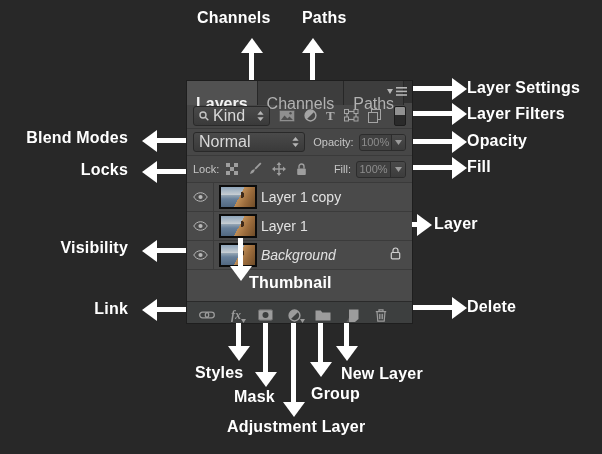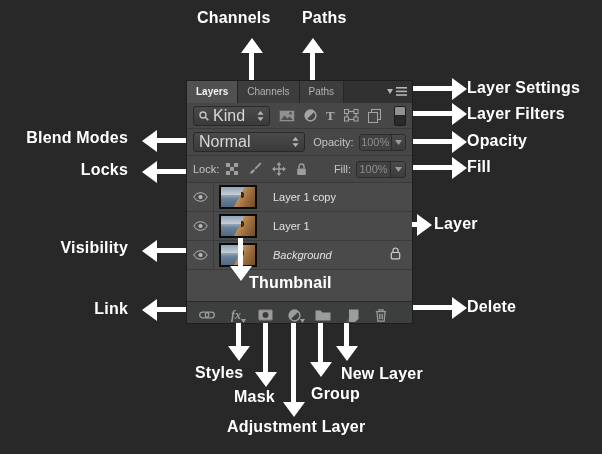--- a/index.html
+++ b/index.html
@@ -5,21 +5,21 @@
   * { box-sizing: border-box; margin: 0; padding: 0; }
   html,body { background:#282828; }
   .stage { position:relative; width:602px; height:454px; background:#282828;
            font-family:"Liberation Sans",sans-serif; overflow:hidden; }
 
   
   .panel { position:absolute; left:186px; top:80px; width:227px; height:244px;
            background:#474747; border:1px solid #1e1e1e; z-index:1; }
 
   .tabbar { height:22px; background:#313131; display:flex; align-items:stretch; }
-  .tab { font-size:10px; line-height:21px; padding:0 9px; color:#b2b2b2;
+  .tab { font-size:16px; line-height:21px; padding:12px 9px; color:#b2b2b2;
          background:#3d3d3d; border-right:1px solid #272727; cursor:default; }
   .tab.active { background:#515151; color:#f2f2f2; font-weight:bold; }
   .tab-rest { flex:1; position:relative; }
   .panel-menu { position:absolute; right:5px; top:6px; display:flex; align-items:center; gap:3px; }
 
   .row { display:flex; align-items:center; padding:0 6px; border-bottom:1px solid #3a3a3a; background:#474747; }
   .filter-row { height:26px; }
   .blend-row  { height:27px; }
   .lock-row   { height:27px; }
 
@@ -49,21 +49,21 @@
 
   .layers-list { height:118px; background:#4a4a4a; }
   .layer-row { height:29px; border-bottom:1px solid #3b3b3b; display:flex; align-items:center; }
   .eye-cell { width:27px; align-self:stretch; border-right:1px solid #3b3b3b;
               display:flex; align-items:center; justify-content:center; }
   .thumb { margin-left:5px; width:38px; height:24px; border:2px solid #0b0b0b;
            background-image:
              radial-gradient(3px 5px at 63% 40%, #3e2a1a 60%, rgba(0,0,0,0) 62%),
              linear-gradient(118deg, rgba(0,0,0,0) 53%, #bf8e57 53%, #9a6b3c 74%, #6f4c28 100%),
              linear-gradient(to bottom, #8fa5ba 0%, #c6cdd3 38%, #97a7b5 40%, #68809a 60%, #516881 100%); }
-  .layer-name { margin-left:16px; font-size:11px; color:#e2e2e2; }
+  .layer-name { margin-left:4px; font-size:14px; color:#e2e2e2; }
   .layer-row.bg-row .layer-name { font-style:italic; }
   .row-lock { margin-left:auto; margin-right:11px; }
 
   .toolbar { height:22px; background:#3d3f3f; border-top:1px solid #2a2a2a;
              display:flex; align-items:flex-end; padding-left:12px; gap:13px; }
   .tbi { width:16px; height:16px; display:flex; align-items:center; justify-content:center; position:relative; }
   .fx-glyph { font-family:"Liberation Serif",serif; font-style:italic; font-weight:bold;
               font-size:12px; color:#9c9c9c; line-height:1; }
 
   

